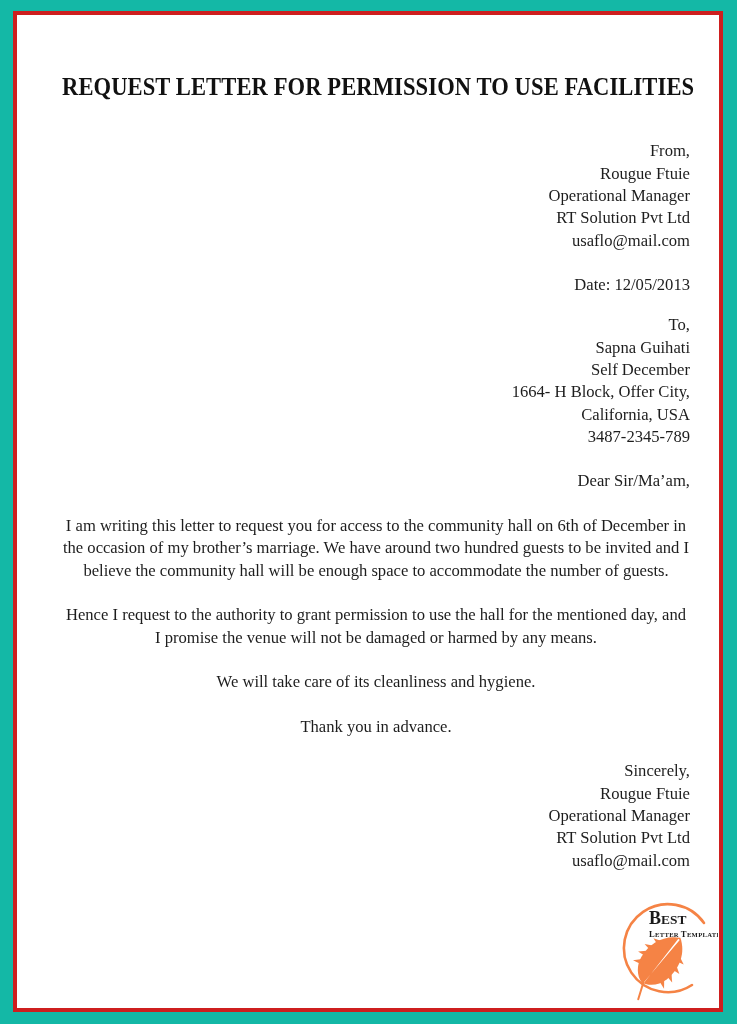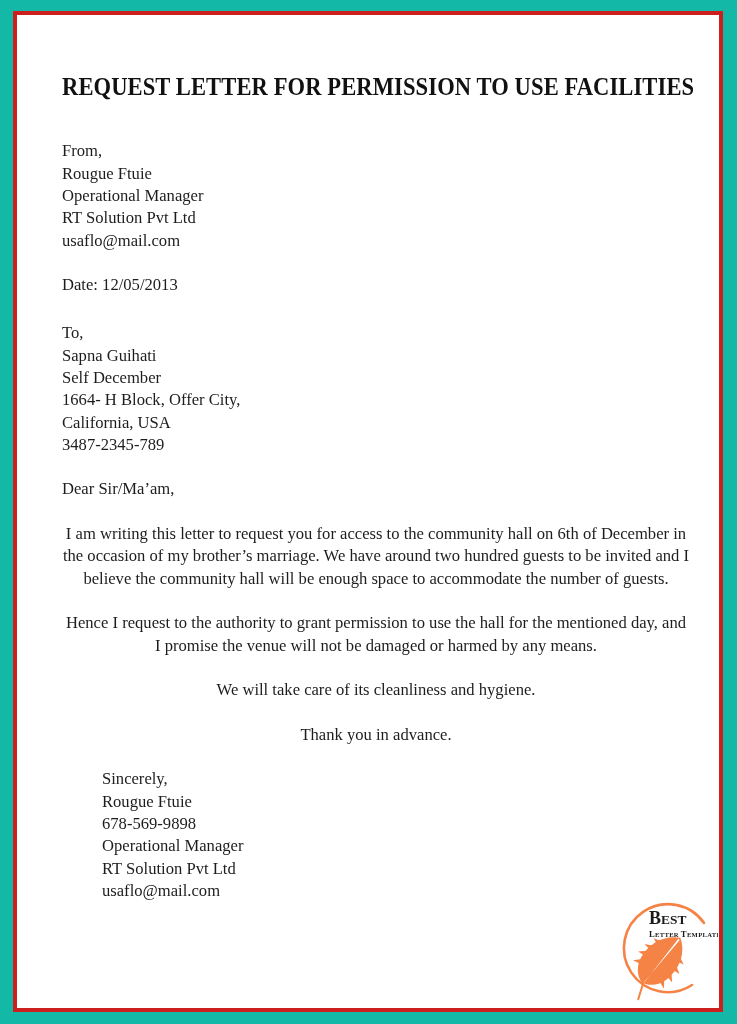--- a/index.html
+++ b/index.html
@@ -56,26 +56,27 @@
   }
 
   .block {
     font-size: 16.6px;
     line-height: 22.3px;
     color: #1d1d1d;
   }
 
   .block .line {
     white-space: pre;
+    text-align: right;
   }
 
   
   #sender-block      { margin-bottom: 0; }
   #date-block        { margin-top: 22.3px; }
-  #recipient-block   { margin-top: 26px; }
+  #recipient-block   { margin-top: 18px; }
   #salutation-block  { margin-top: 22.3px; }
 
   .para {
     font-size: 16.6px;
     line-height: 22.3px;
     color: #1d1d1d;
     margin: 22.3px 0 0 0;
     text-align: center;
   }
 
@@ -139,21 +140,20 @@
     </div>
 
     <p class="para">I am writing this letter to request you for access to the community hall on 6th of December in the occasion of my brother’s marriage. We have around two hundred guests to be invited and I believe the community hall will be enough space to accommodate the number of guests.</p>
     <p class="para">Hence I request to the authority to grant permission to use the hall for the mentioned day, and I promise the venue will not be damaged or harmed by any means.</p>
     <p class="para">We will take care of its cleanliness and hygiene.</p>
     <p class="para">Thank you in advance.</p>
 
     <div class="block" id="signature-block">
       <div class="line">Sincerely,</div>
       <div class="line">Rougue Ftuie</div>
-      <div class="line">678-569-9898</div>
       <div class="line">Operational Manager</div>
       <div class="line">RT Solution Pvt Ltd</div>
       <div class="line">usaflo@mail.com</div>
     </div>
 
   </div>
 
   <div id="logo">
     <svg width="112" height="112" viewBox="0 0 112 112" xmlns="http://www.w3.org/2000/svg">
 

